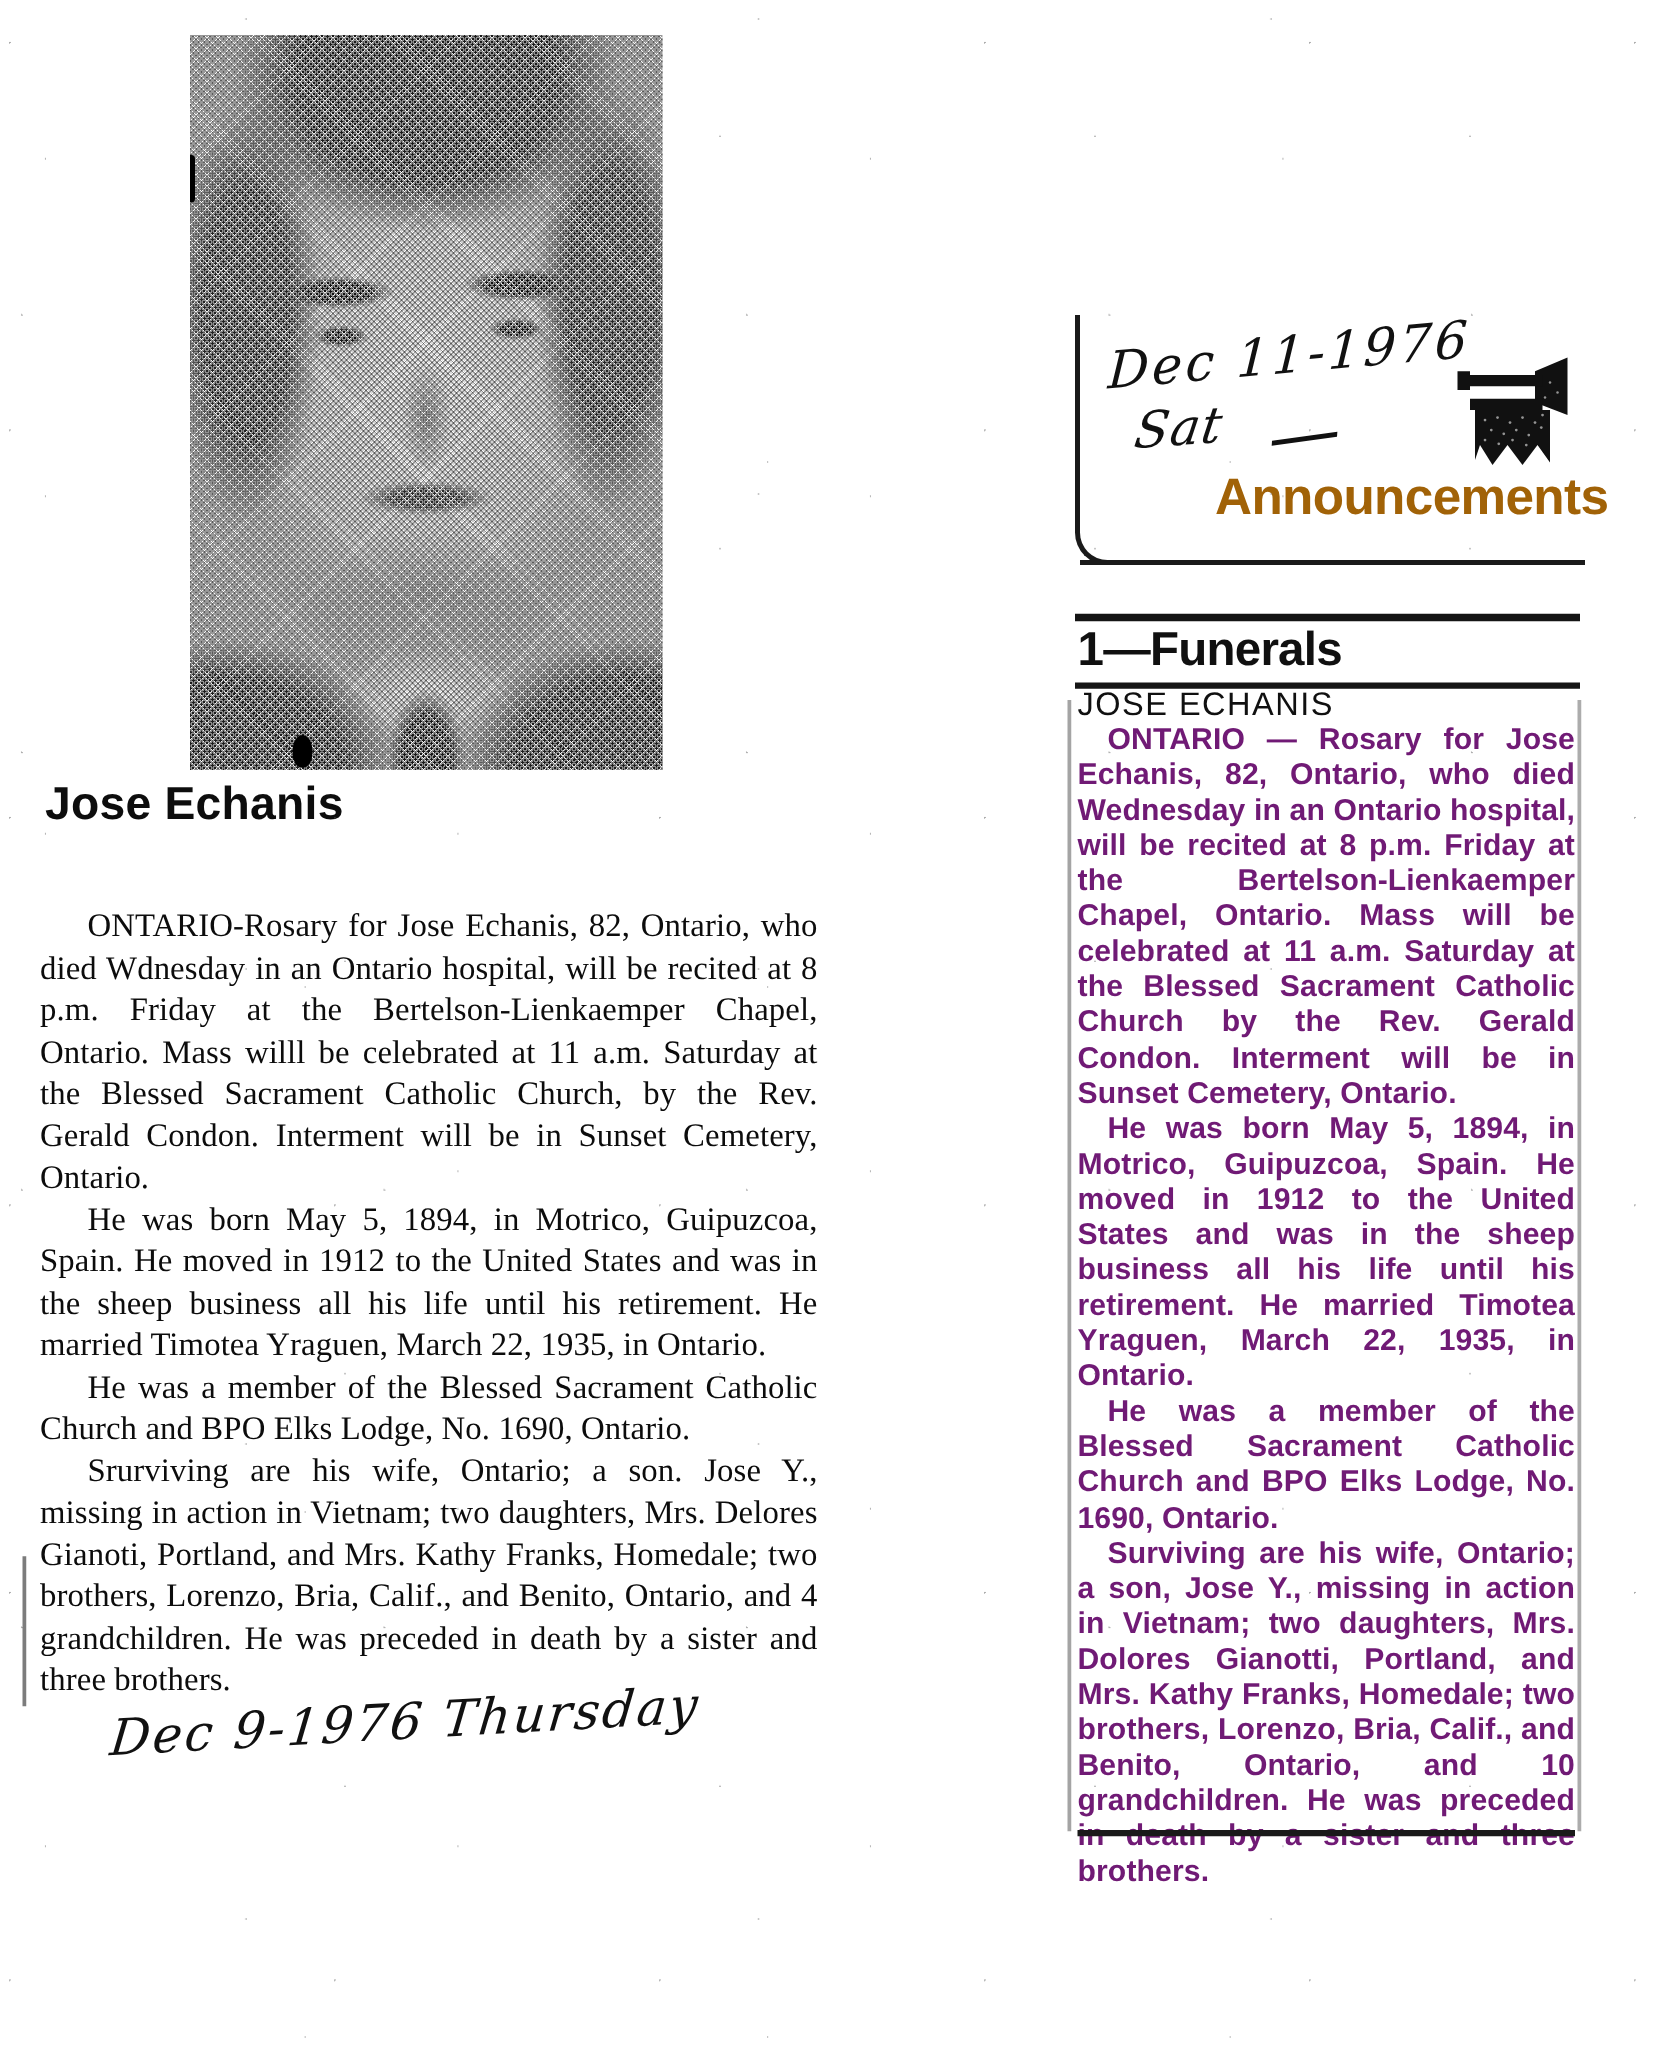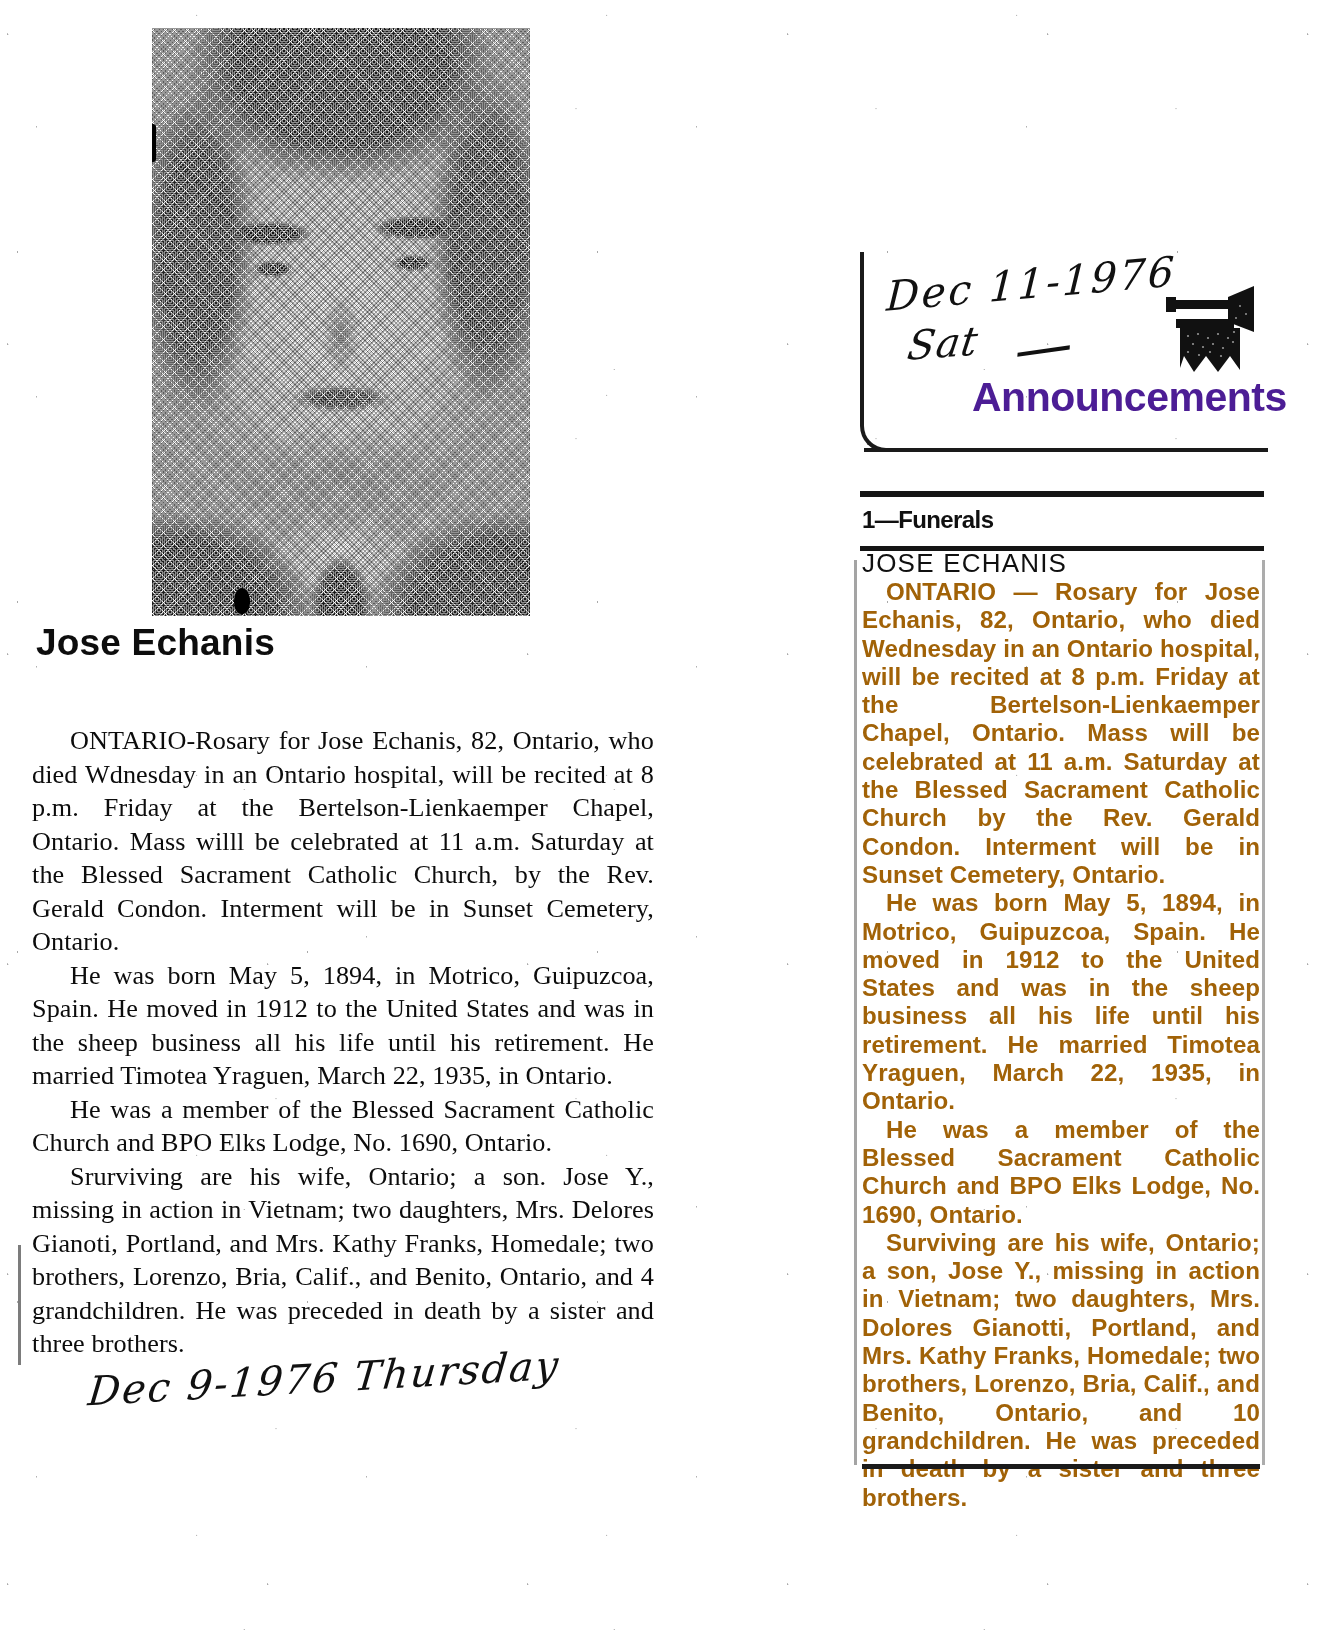--- a/index.html
+++ b/index.html
@@ -239,41 +239,41 @@
   }
 
   #announcements-title {
     position: absolute;
     left: 108px;
     top: 122px;
     font-family: "Liberation Sans", "DejaVu Sans", sans-serif;
     font-weight: bold;
     font-size: 41px;
     letter-spacing: -0.5px;
-    color: #4c1d95;
+    color: #a16207;
   }
 
   #funerals-header {
     position: absolute;
     left: 8px;
     top: 491px;
     width: 404px;
   }
   #funerals-header .rule-top {
     height: 6px;
     background: #151515;
   }
   #funerals-header .rule-bottom {
     height: 5px;
     background: #151515;
   }
   #funerals-label {
     font-family: "Liberation Sans", "DejaVu Sans", sans-serif;
     font-weight: bold;
-    font-size: 24px;
+    font-size: 38px;
     line-height: 44px;
     letter-spacing: -0.6px;
     padding: 1px 0 4px 2px;
     color: #101010;
   }
 
   #right-deceased-name {
     position: absolute;
     left: 10px;
     top: 548px;
@@ -287,21 +287,21 @@
     position: absolute;
     left: 10px;
     top: 578px;
     width: 398px;
     font-family: "Liberation Sans", "DejaVu Sans", sans-serif;
     font-size: 24.1px;
     line-height: 28.3px;
     font-weight: 600;
     text-align: justify;
     letter-spacing: 0.1px;
-    color: #a16207;
+    color: #701a75;
   }
   #right-body p {
     margin: 0;
     text-indent: 24px;
   }
 
   #right-bottom-rule {
     position: absolute;
     left: 10px;
     top: 1464px;

